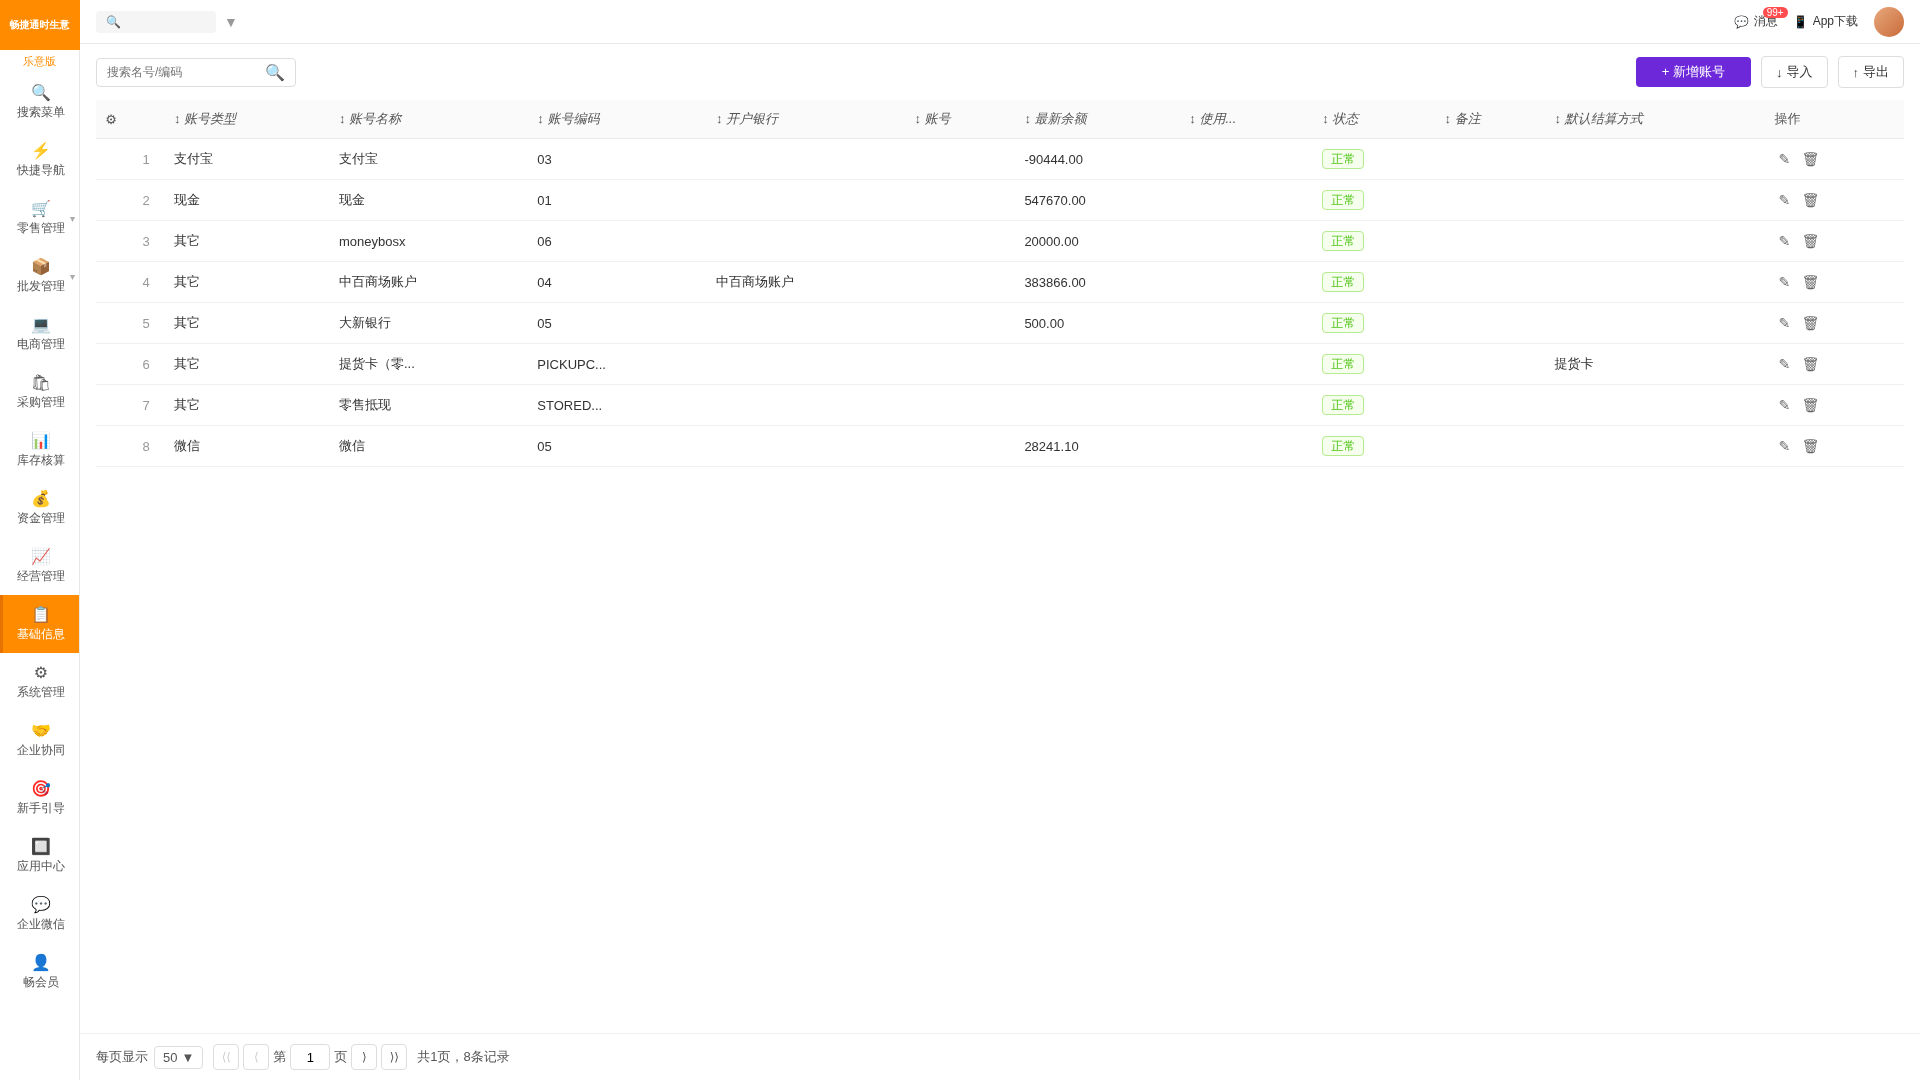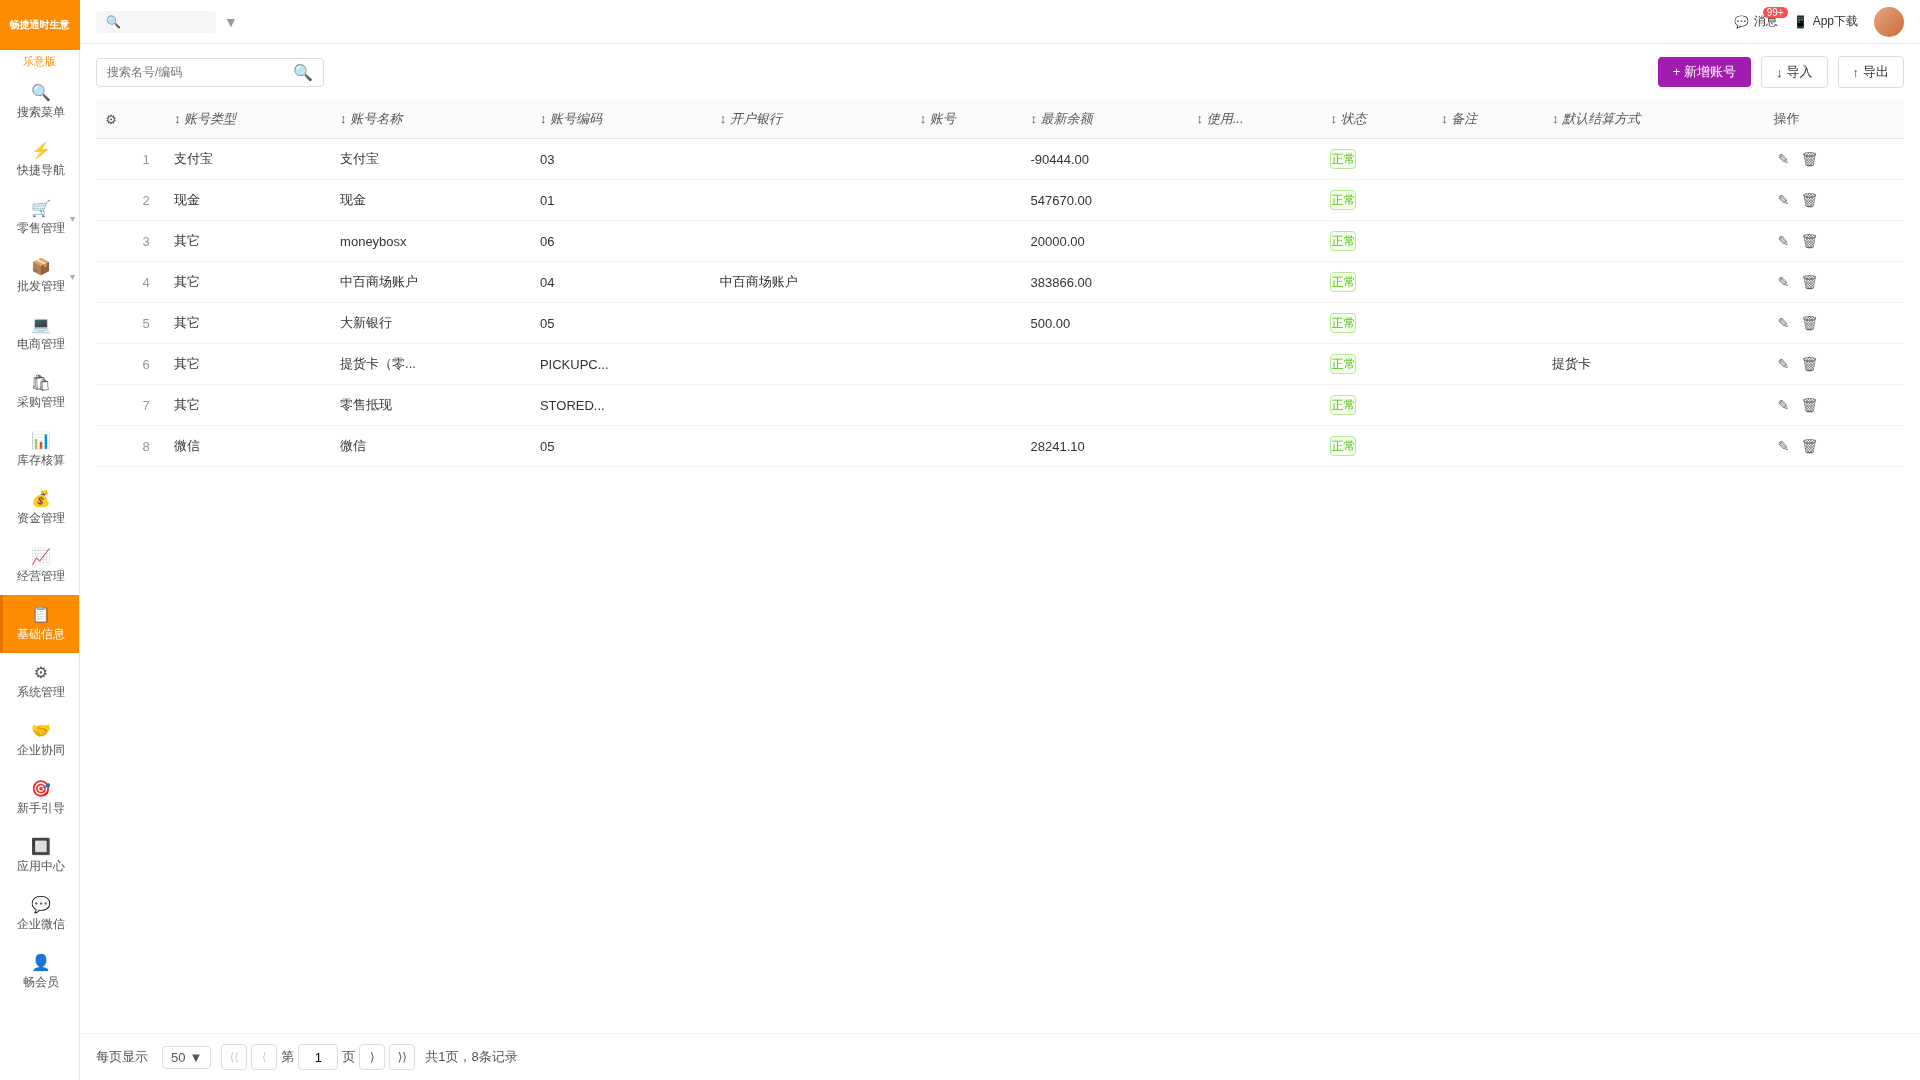--- a/index.html
+++ b/index.html
@@ -153,41 +153,41 @@
       align-items: center;
       justify-content: space-between;
       padding: 12px 16px;
     }
     .search-input-wrap {
       display: flex;
       align-items: center;
       border: 1px solid #ddd;
       border-radius: 4px;
       padding: 4px 10px;
-      width: 228px;
+      width: 200px;
       gap: 6px;
     }
     .search-input-wrap input {
       border: none;
       outline: none;
       font-size: 12px;
       color: #999;
       width: 100%;
     }
     .action-buttons {
       display: flex;
       align-items: center;
       gap: 10px;
     }
     .btn-add {
-      background: #a21caf;
+      background: #6d28d9;
       color: white;
       border: none;
       border-radius: 4px;
-      padding: 6px 15px;
+      padding: 6px 26px;
       font-size: 13px;
       cursor: pointer;
       display: flex;
       align-items: center;
       gap: 4px;
     }
     .btn-secondary {
       background: white;
       color: #333;
       border: 1px solid #ddd;
@@ -231,21 +231,21 @@
       padding: 10px 8px;
       color: #333;
       white-space: nowrap;
     }
     .row-num { color: #999; text-align: center; width: 30px; }
     .status-badge {
       background: #f6ffed;
       color: #52c41a;
       border: 1px solid #b7eb8f;
       border-radius: 4px;
-      padding: 2px 0;
+      padding: 2px 8px;
       font-size: 12px;
     }
     .op-btn {
       background: none;
       border: none;
       cursor: pointer;
       color: #666;
       font-size: 14px;
       padding: 2px 4px;
     }
@@ -268,21 +268,20 @@
       gap: 6px;
     }
     .select-wrap {
       border: 1px solid #ddd;
       border-radius: 4px;
       padding: 3px 8px;
       display: flex;
       align-items: center;
       gap: 4px;
       cursor: pointer;
-      margin-left: 8px;
     }
     .page-nav {
       display: flex;
       align-items: center;
       gap: 4px;
     }
     .page-btn {
       width: 26px;
       height: 26px;
       border: 1px solid #ddd;

